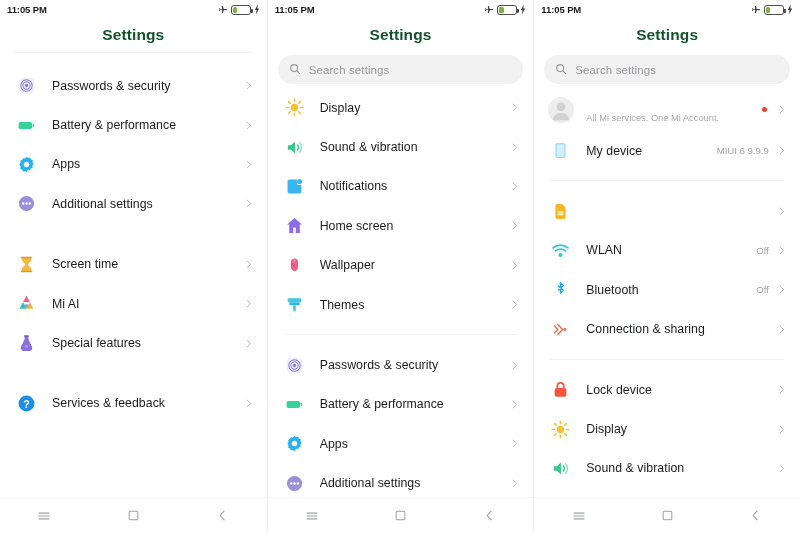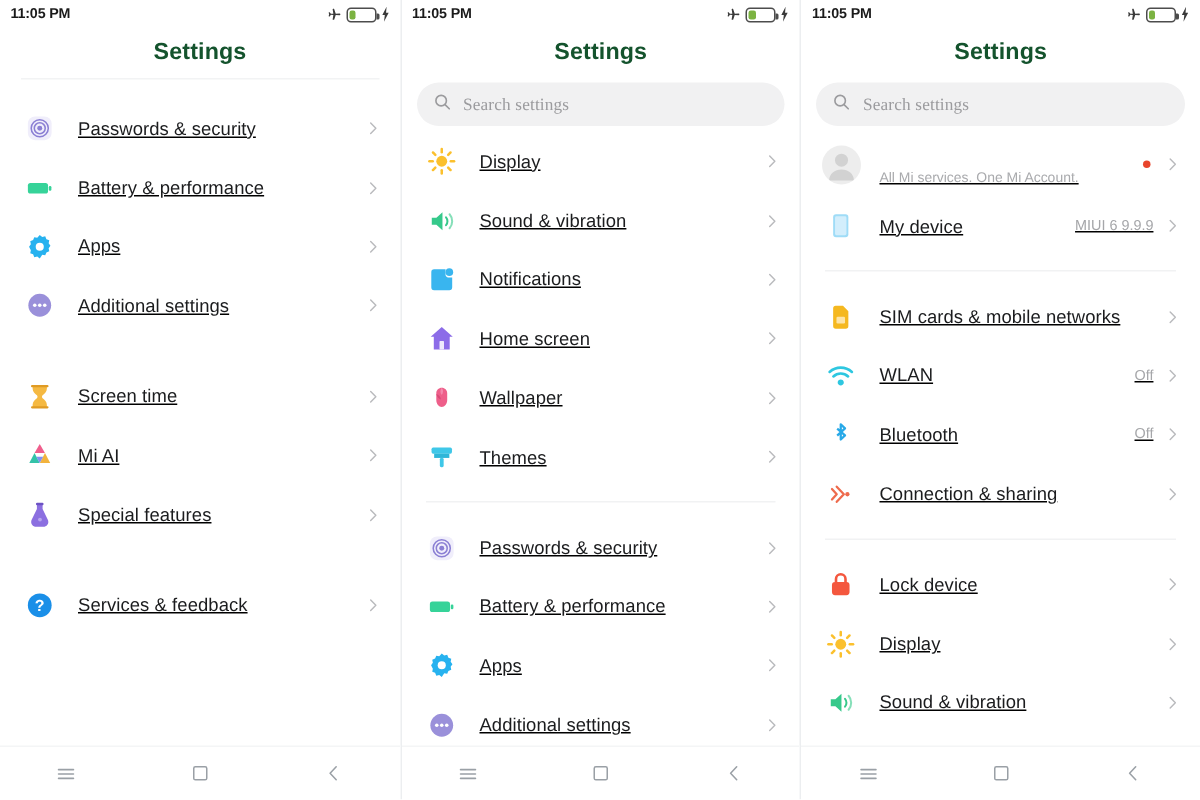--- a/index.html
+++ b/index.html
@@ -52,29 +52,29 @@
   
   .header {
     flex: 0 0 auto;
     text-align: center;
     padding-top: 7px; padding-bottom: 9px;
   }
   .header-title { font-size: 15.5px; font-weight: 700; color: #14532d; letter-spacing: 0.1px; }
   .header-rule { height: 1px; background: #f2f3f4; margin: 8px 14px 0 14px; }
 
   
-  .searchwrap { flex: 0 0 auto; padding: 2px 10px 0 10px; font-family: Liberation Serif, serif; }
+  .searchwrap { flex: 0 0 auto; padding: 2px 10px 0 10px; }
   .searchbar {
     height: 29px; background: #f1f1f2; border-radius: 15px;
     display: flex; align-items: center; padding: 0 11px; gap: 8px;
   }
   .search-placeholder { font-size: 11.5px; color: #9b9b9e; letter-spacing: 0.1px; }
 
   
-  .list { flex: 1 1 auto; overflow: hidden; padding-top: 4px; text-decoration: underline; }
+  .list { flex: 1 1 auto; overflow: hidden; padding-top: 4px; }
   .group { padding: 0; }
   .group-gap { height: 21px; }
   .group-rule { height: 1px; background: #f1f2f3; margin: 10px 16px 10px 16px; }
 
   .row {
     height: 39.4px;
     display: flex; align-items: center;
     padding: 0 13px 0 17px;
     position: relative;
   }
@@ -621,23 +621,20 @@
         </div>
         <div class="group-rule"></div>
         <div class="group">
           <div class="row">
             <span class="row-icon">
               <svg width="19" height="19" viewBox="0 0 24 24" xmlns="http://www.w3.org/2000/svg">
                 <path fill="#f5b820" d="M5.6 4.6a2.2 2.2 0 012.2-2.2h6.1L18.4 7v12.4a2.2 2.2 0 01-2.2 2.2H7.8a2.2 2.2 0 01-2.2-2.2z"></path>
                 <rect x="8.4" y="11.6" width="7.2" height="5.6" rx="1" fill="#fde4a7"></rect>
               </svg>
             </span>
-            <span class="row-texts">
-              <span class="row-label">SIM cards &amp; mobile networks</span>
-            </span>
             <span class="chev">
               <svg width="11" height="11" viewBox="0 0 24 24" xmlns="http://www.w3.org/2000/svg">
                 <polyline points="9,4.5 16.5,12 9,19.5" fill="none" stroke="#b9babd" stroke-width="2.1" stroke-linecap="round" stroke-linejoin="round"></polyline>
               </svg>
             </span>
           </div>
           <div class="row">
             <span class="row-icon">
               <svg width="19" height="19" viewBox="0 0 24 24" xmlns="http://www.w3.org/2000/svg">
                 <path fill="none" stroke="#2ec7e0" stroke-width="2.2" stroke-linecap="round" d="M2.6 8.8C5.2 6.5 8.5 5.2 12 5.2s6.8 1.3 9.4 3.6"></path>

